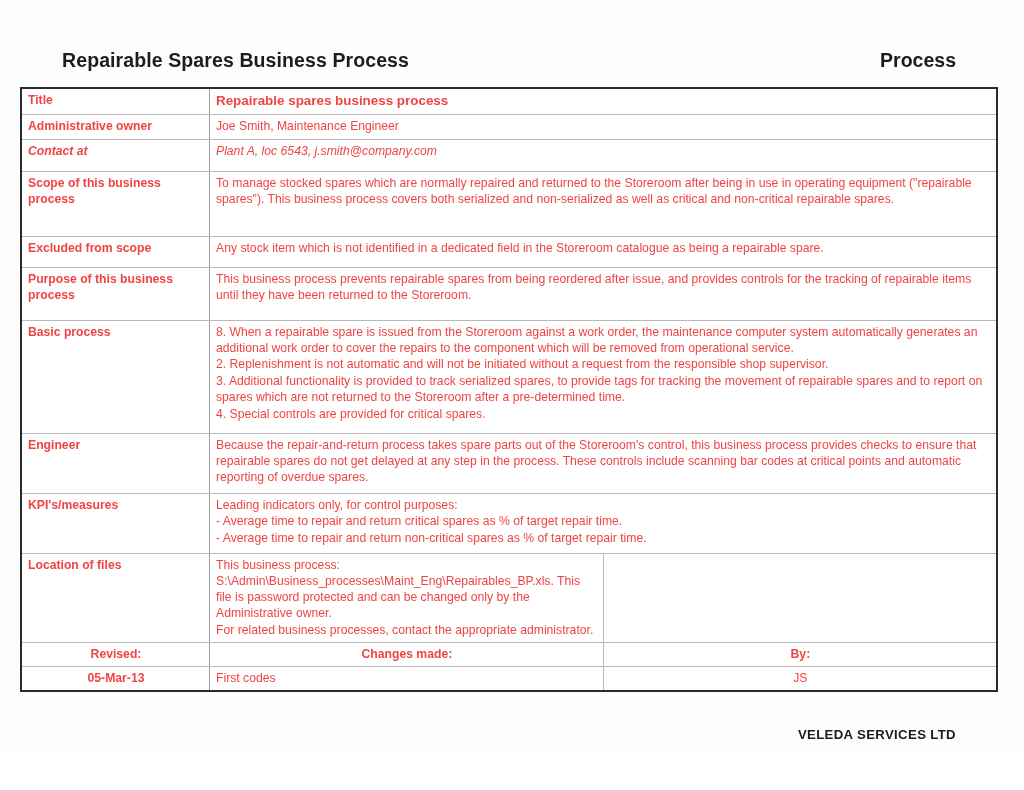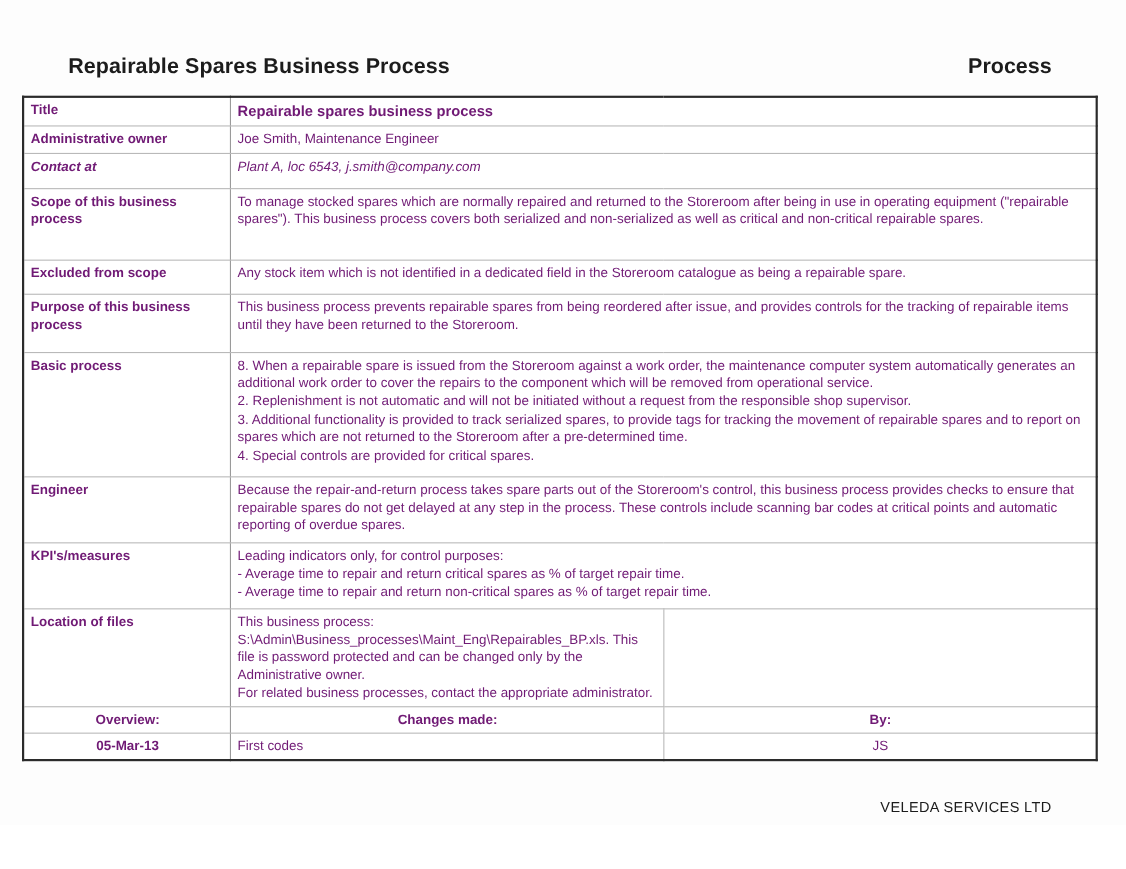--- a/index.html
+++ b/index.html
@@ -58,21 +58,21 @@
     table-layout: fixed;
     background: #ffffff;
     border: 2px solid #2b2b2b;
   }
   .bp-table td {
     border: 1px solid #b9b9b9;
     vertical-align: top;
     padding: 3px 5px 4px 6px;
     font-size: 12.2px;
     line-height: 1.32;
-    color: #701a75;
+    color: #ef4444;
   }
   .lbl {
     width: 176px;
     font-weight: bold;
     font-size: 13.4px;
     line-height: 1.30;
     padding-top: 3px;
     border-right: 1px solid #9a9a9a !important;
   }
   .val {
@@ -145,21 +145,21 @@
     position: absolute;
     left: 20px;
     top: 725px;
     width: 980px;
     text-align: right;
     padding-right: 44px;
     box-sizing: border-box;
   }
   .company {
     font-size: 13.2px;
-    font-weight: normal;
+    font-weight: bold;
     letter-spacing: 0.35px;
     color: #1c1c1c;
   }
 </style>
 </head>
 <body>
 
 <div class="page">
 
   <div class="doc-header">
@@ -227,21 +227,21 @@
       <tr class="r-location">
         <td class="lbl">Location of files</td>
         <td class="val c-locfiles">
           <p>This business process: S:\Admin\Business_processes\Maint_Eng\Repairables_BP.xls. This file is password protected and can be changed only by the Administrative owner.</p>
           <p>For related business processes, contact the appropriate administrator.</p>
         </td>
         <td class="c-locblank"></td>
       </tr>
 
       <tr class="r-revhdr">
-        <td class="lbl c-date">Overview:</td>
+        <td class="lbl c-date">Revised:</td>
         <td class="c-center">Changes made:</td>
         <td class="c-by">By:</td>
       </tr>
 
       <tr class="r-revrow">
         <td class="lbl c-date">05-Mar-13</td>
         <td class="c-change">First codes</td>
         <td class="c-init">JS</td>
       </tr>
 

